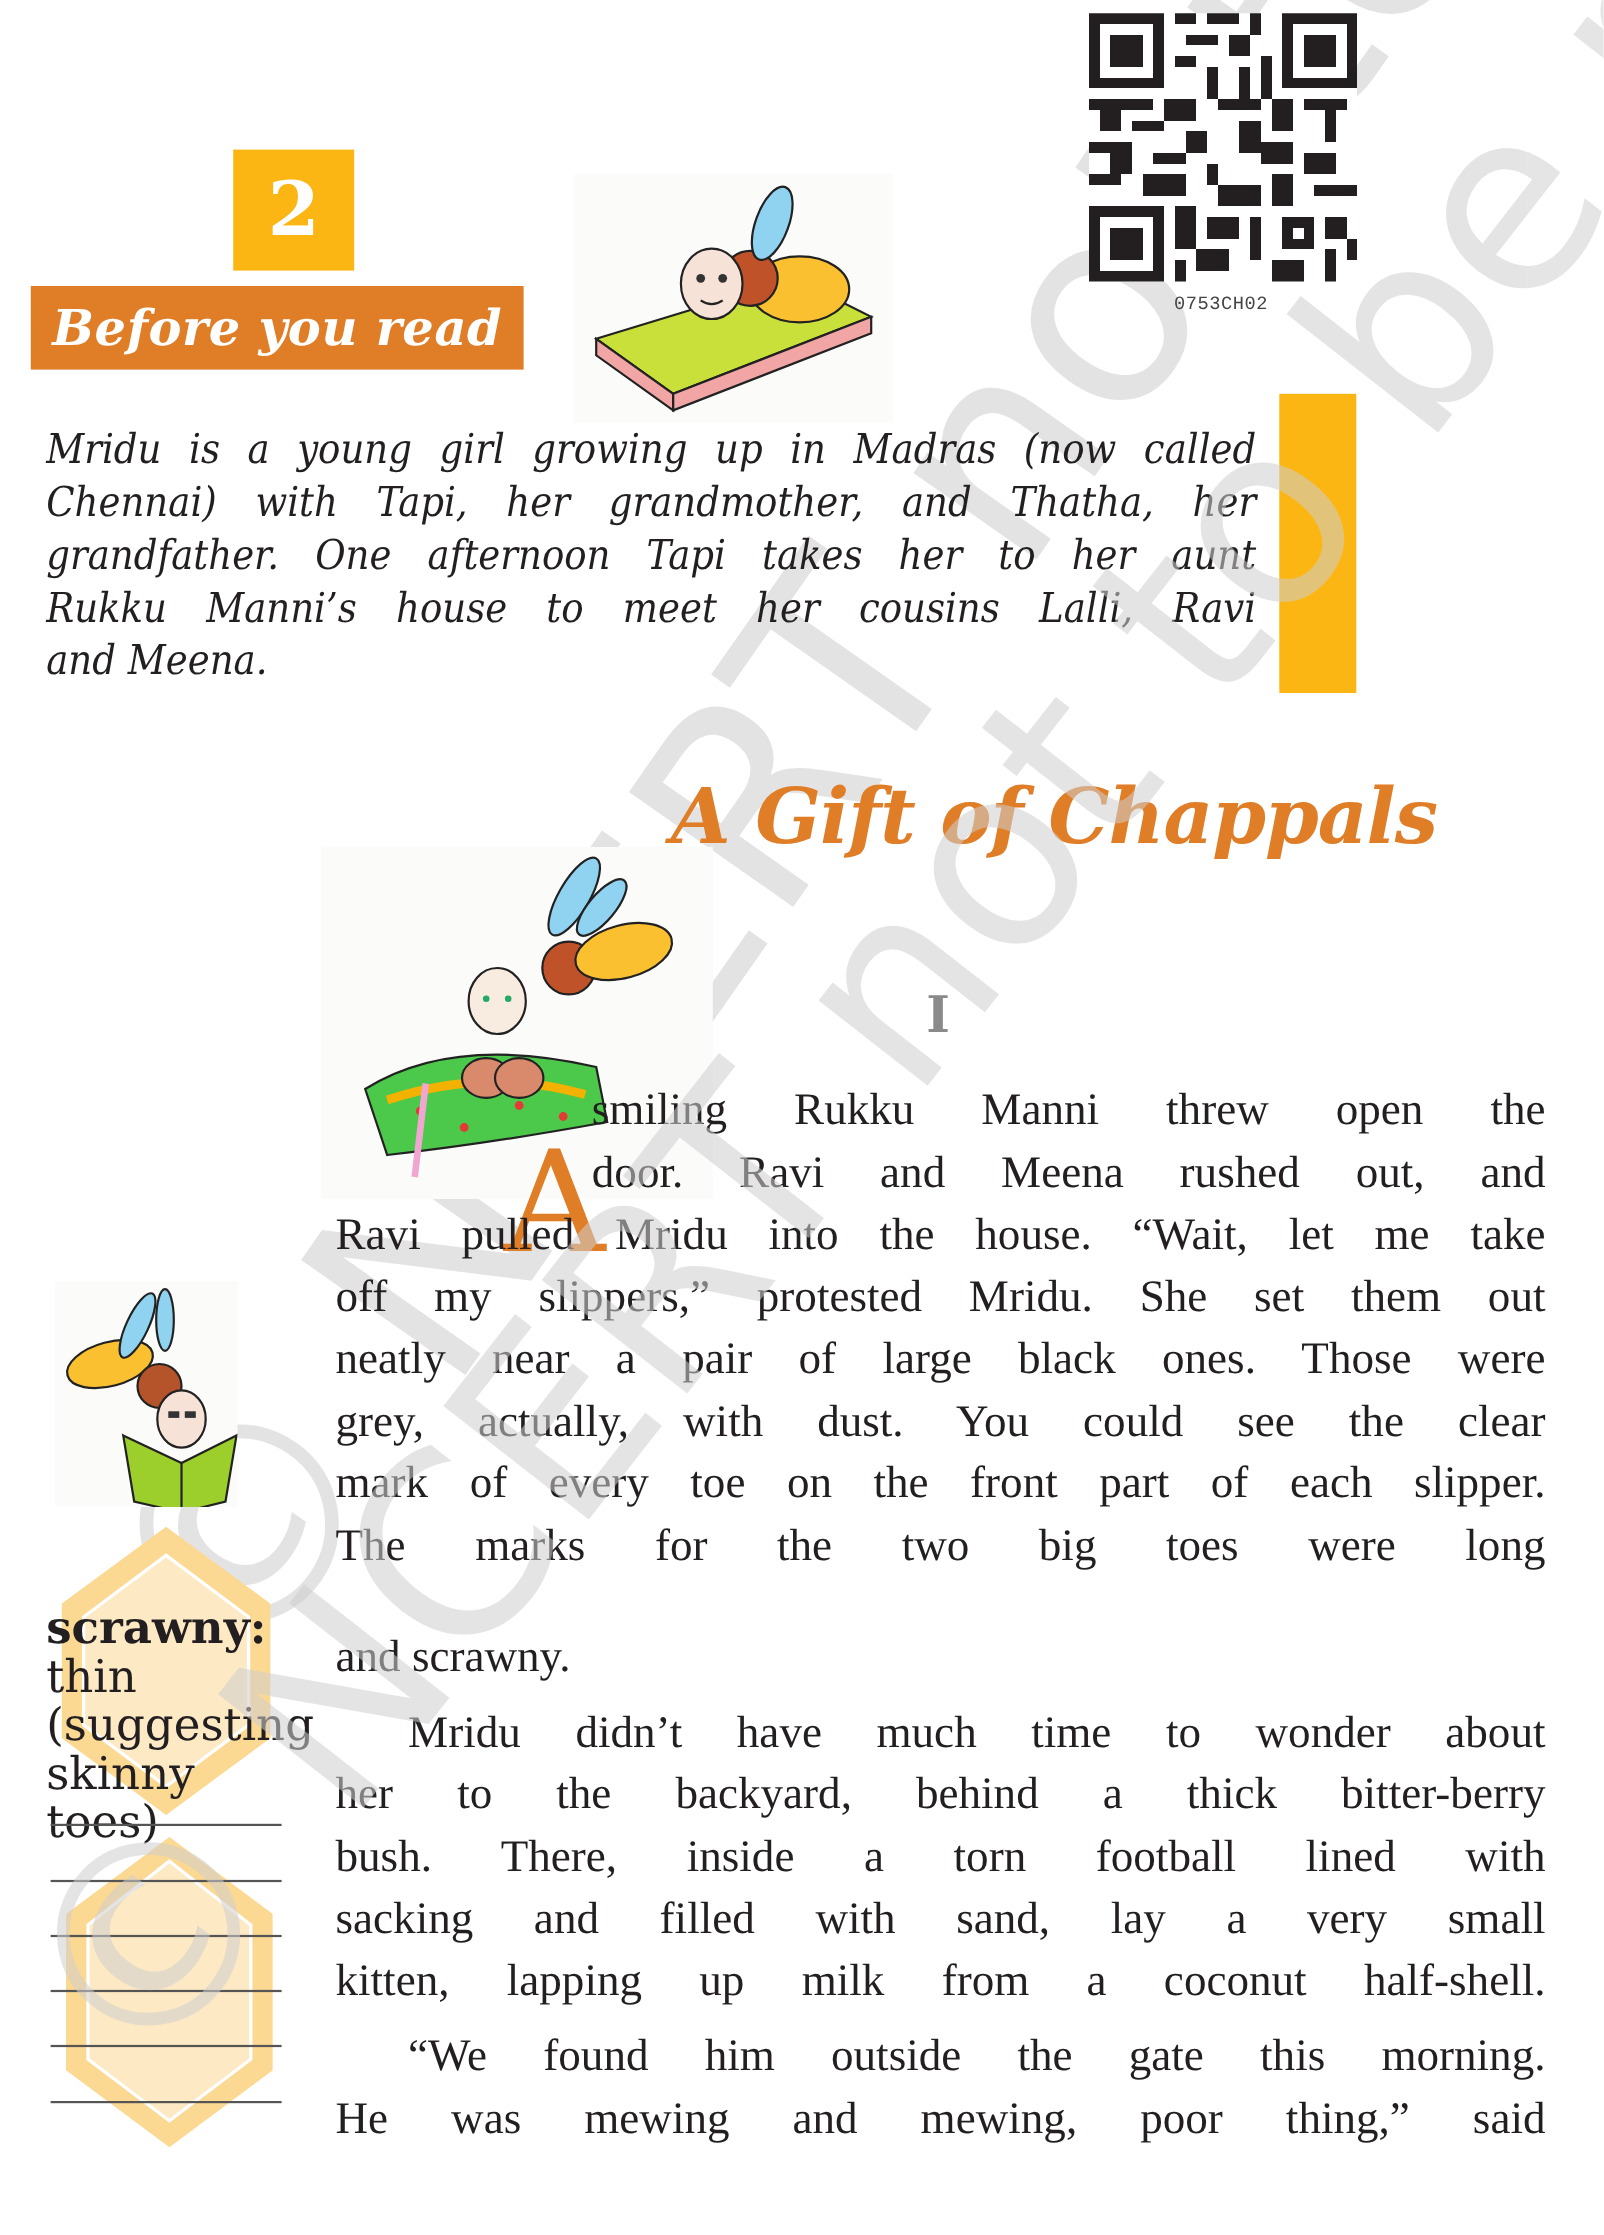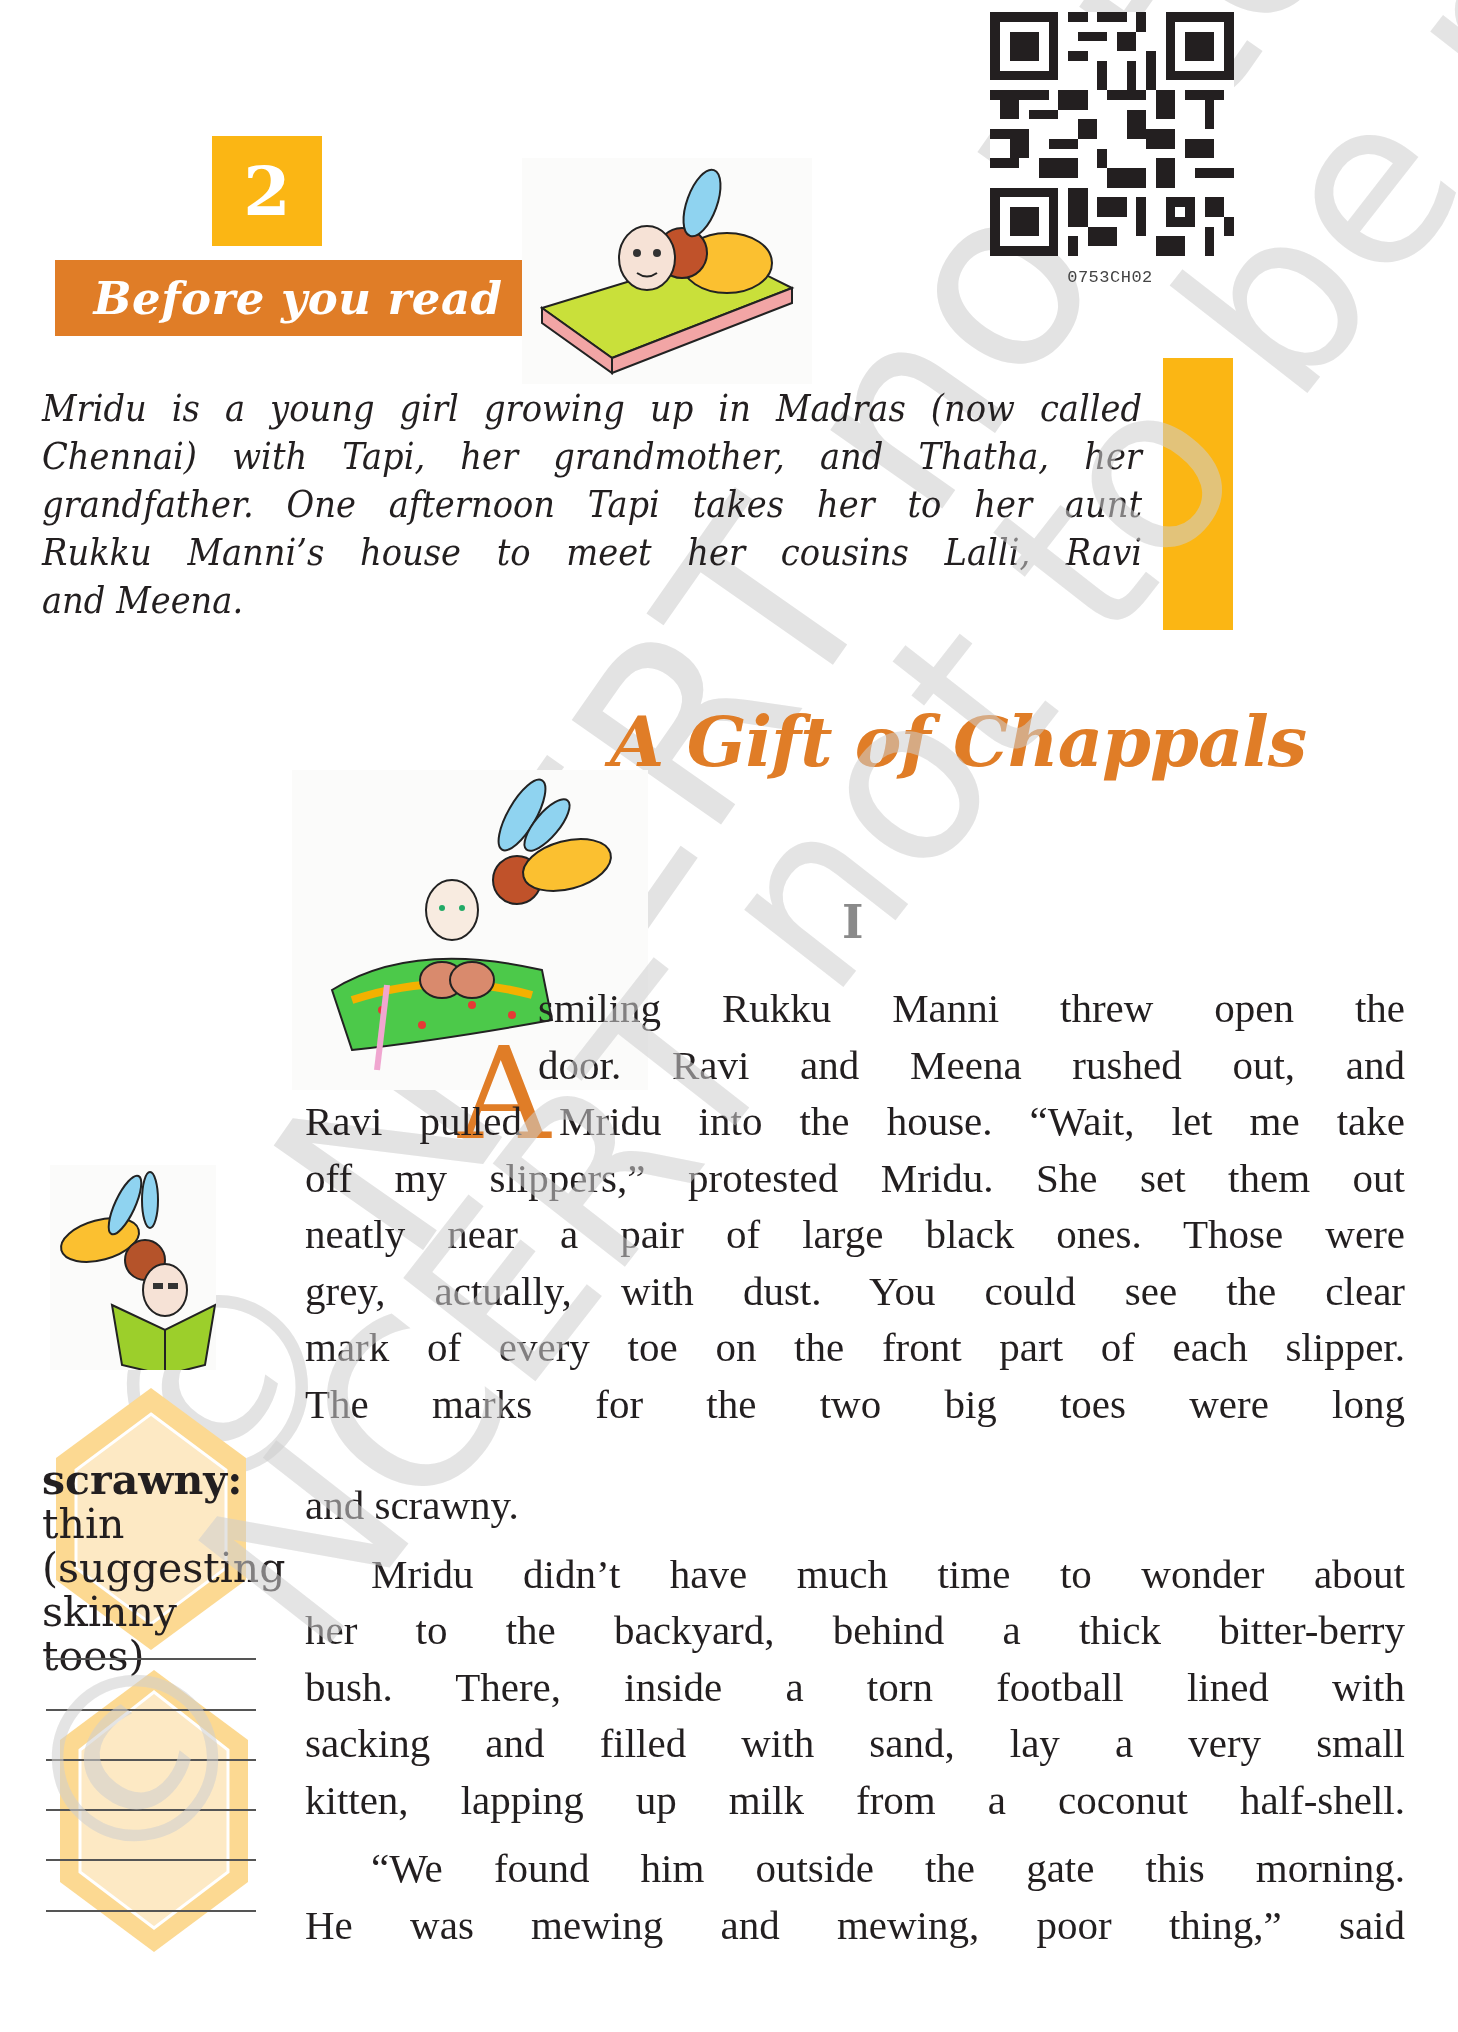--- a/index.html
+++ b/index.html
@@ -5,21 +5,21 @@
   html, body { margin: 0; padding: 0; background: #ffffff; }
   body { width: 1458px; height: 2032px; position: relative; overflow: hidden;
          font-family: "DejaVu Serif", "Liberation Serif", serif; color: #231f20; }
 
   .abs { position: absolute; }
 
   
   .chapter-num { left: 212px; top: 136px; width: 110px; height: 110px; background: #fbb614;
                  color: #fff; font-family: "DejaVu Serif", serif; font-weight: bold; font-size: 68px;
                  display: flex; align-items: center; justify-content: center; }
-  .before-read { left: 55px; top: 260px; width: 486px; height: 76px; background: #e07d27;
+  .before-read { left: 28px; top: 260px; width: 448px; height: 76px; background: #e07d27;
                  color: #fff; font-family: "DejaVu Serif", serif; font-style: italic; font-weight: bold;
                  font-size: 45px; display: flex; align-items: center; justify-content: center; letter-spacing: 0.5px; }
 
   
   .illus { background: #fbfbfa; }
 
   
   .qr { left: 990px; top: 12px; width: 244px; height: 244px; }
   .qr-code { left: 1000px; top: 268px; width: 220px; text-align: center; font-family: Liberation Mono, monospace;
              font-size: 17px; color: #444; letter-spacing: 0.5px; }

